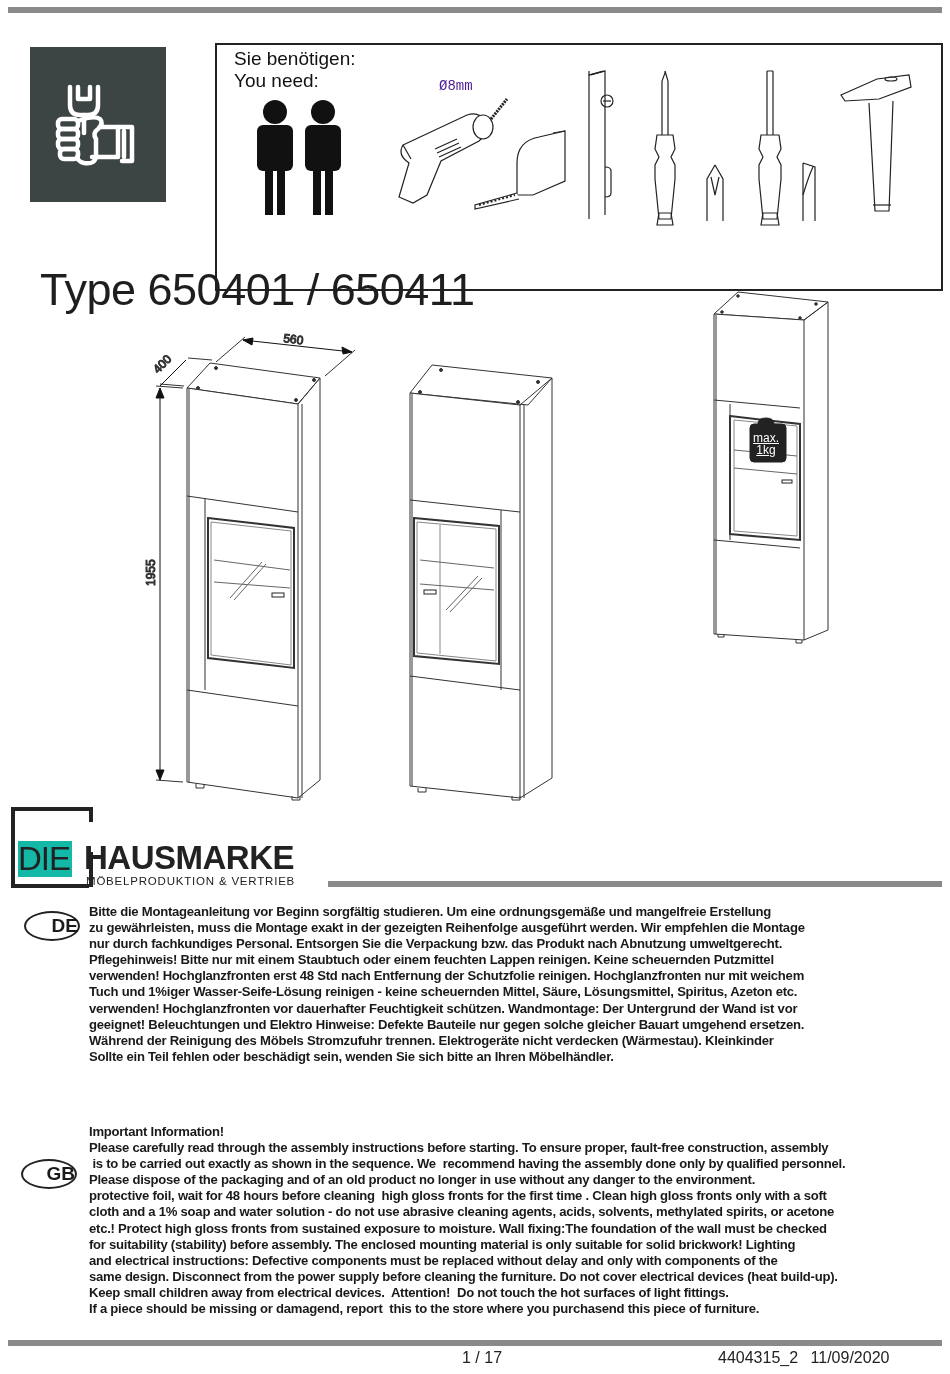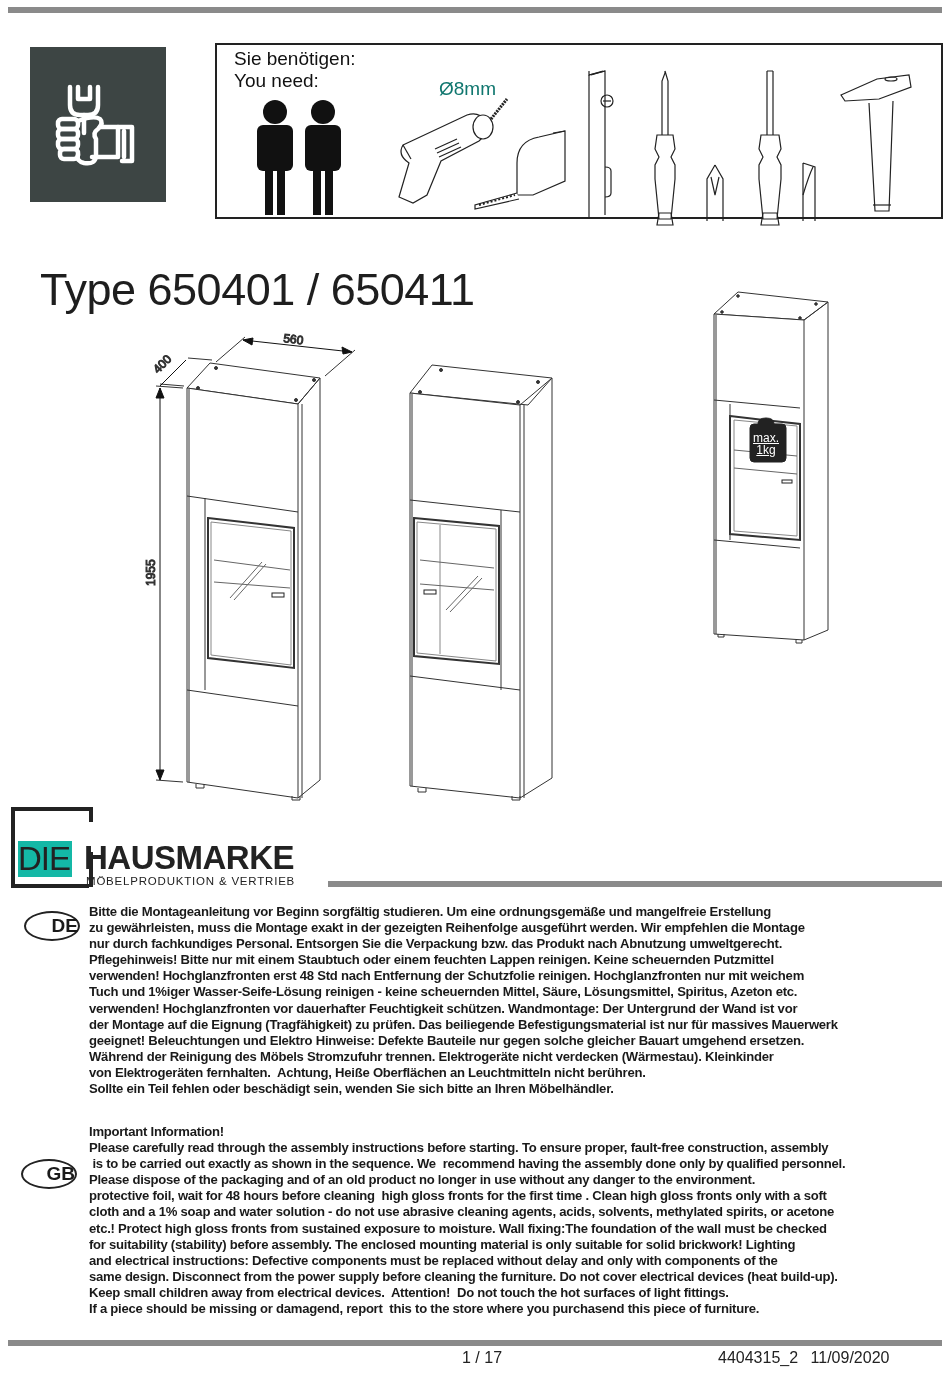--- a/index.html
+++ b/index.html
@@ -7,25 +7,25 @@
   body { position: relative; font-family: "Liberation Sans", sans-serif; color: #1a1a1a; }
 
   .rule { position: absolute; background: #8a8a8a; }
   .rule.top { left: 8px; top: 7px; width: 934px; height: 6px; }
   .rule.mid { left: 328px; top: 881px; width: 614px; height: 6px; }
   .rule.bottom { left: 8px; top: 1340px; width: 934px; height: 6px; }
 
   .tool-badge { position: absolute; left: 30px; top: 47px; width: 136px; height: 155px; background: #3d4544; }
   .tool-badge svg { position: absolute; left: 18px; top: 30px; }
 
-  .need-box { position: absolute; left: 215px; top: 43px; width: 728px; height: 176px; border: 2px solid #222; background: #fff; }
+  .need-box { position: absolute; left: 215px; top: 43px; width: 728px; height: 248px; border: 2px solid #222; background: #fff; }
   .need-label { position: absolute; left: 17px; font-size: 19px; color: #111; line-height: 22px; }
   .need-label.de { top: 3px; }
   .need-label.en { top: 25px; }
-  .drill-spec { position: absolute; left: 222px; top: 33px; font-size: 19px; color: #0f766e; }
+  .drill-spec { position: absolute; left: 222px; top: 33px; font-size: 14px; color: #4c1d95; font-family: Liberation Mono, monospace; }
   .need-box svg.tools { position: absolute; left: 0; top: 0; }
 
   .type-title { position: absolute; left: 40px; top: 264px; font-size: 45px; font-weight: normal; color: #1e1e1e; letter-spacing: -0.5px; white-space: nowrap; }
 
   .drawing { position: absolute; left: 0; top: 280px; }
   .dim { font-size: 12px; fill: #222; font-family: "Liberation Sans", sans-serif; }
 
   .logo { position: absolute; left: 8px; top: 804px; width: 320px; height: 84px; }
   .logo-frame { position: absolute; left: 3px; top: 3px; width: 82px; height: 80px; border-left: 4px solid #222; border-top: 4px solid #222; border-right: 4px solid #222; }
   .logo-frame-bottom { position: absolute; left: 3px; top: 80px; width: 78px; height: 4px; background: #222; }
@@ -242,24 +242,22 @@
 
 <div class="lang-badge de">DE</div>
 <div class="info de">
   <span class="line">Bitte die Montageanleitung vor Beginn sorgfältig studieren. Um eine ordnungsgemäße und mangelfreie Erstellung</span>
   <span class="line">zu gewährleisten, muss die Montage exakt in der gezeigten Reihenfolge ausgeführt werden. Wir empfehlen die Montage</span>
   <span class="line">nur durch fachkundiges Personal. Entsorgen Sie die Verpackung bzw. das Produkt nach Abnutzung umweltgerecht.</span>
   <span class="line">Pflegehinweis! Bitte nur mit einem Staubtuch oder einem feuchten Lappen reinigen. Keine scheuernden Putzmittel</span>
   <span class="line">verwenden! Hochglanzfronten erst 48 Std nach Entfernung der Schutzfolie reinigen. Hochglanzfronten nur mit weichem</span>
   <span class="line">Tuch und 1%iger Wasser-Seife-Lösung reinigen - keine scheuernden Mittel, Säure, Lösungsmittel, Spiritus, Azeton etc.</span>
   <span class="line">verwenden! Hochglanzfronten vor dauerhafter Feuchtigkeit schützen. Wandmontage: Der Untergrund der Wand ist vor</span>
-  <span class="line">der Montage auf die Eignung (Tragfähigkeit) zu prüfen. Das beiliegende Befestigungsmaterial ist nur für massives Mauerwerk</span>
   <span class="line">geeignet! Beleuchtungen und Elektro Hinweise: Defekte Bauteile nur gegen solche gleicher Bauart umgehend ersetzen.</span>
   <span class="line">Während der Reinigung des Möbels Stromzufuhr trennen. Elektrogeräte nicht verdecken (Wärmestau). Kleinkinder</span>
-  <span class="line">von Elektrogeräten fernhalten.  Achtung, Heiße Oberflächen an Leuchtmitteln nicht berühren.</span>
   <span class="line">Sollte ein Teil fehlen oder beschädigt sein, wenden Sie sich bitte an Ihren Möbelhändler.</span>
 </div>
 
 <div class="lang-badge gb">GB</div>
 <div class="info gb">
   <span class="line">Important Information!</span>
   <span class="line">Please carefully read through the assembly instructions before starting. To ensure proper, fault-free construction, assembly</span>
   <span class="line"> is to be carried out exactly as shown in the sequence. We  recommend having the assembly done only by qualified personnel.</span>
   <span class="line">Please dispose of the packaging and of an old product no longer in use without any danger to the environment.</span>
   <span class="line">protective foil, wait for 48 hours before cleaning  high gloss fronts for the first time . Clean high gloss fronts only with a soft</span>

